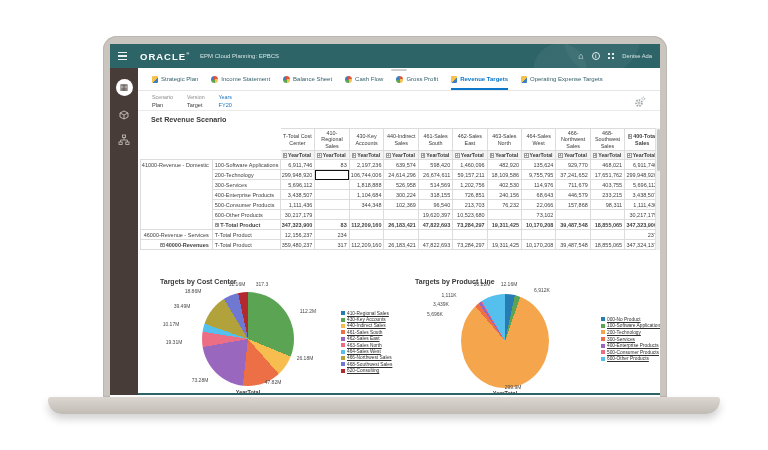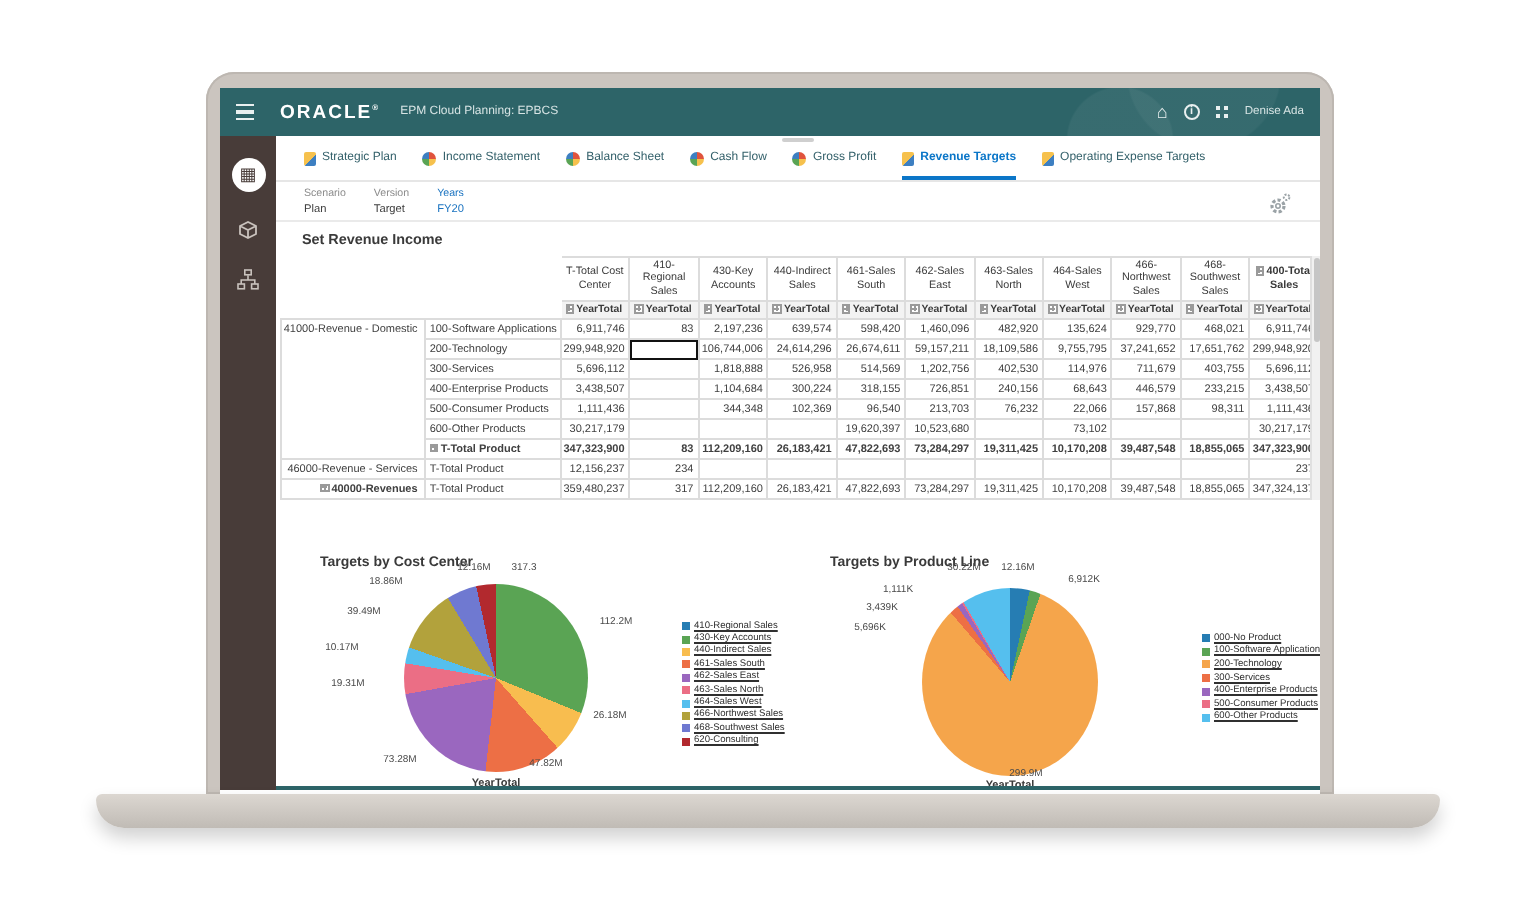--- a/index.html
+++ b/index.html
@@ -178,21 +178,21 @@
               <span class="pov-mem">FY20</span>
             </div>
             <svg class="gear" width="12" height="12" viewBox="0 0 12 12">
             <circle cx="5" cy="7" r="3" fill="none" stroke="#9aa2a6" stroke-width="1.6" stroke-dasharray="1.6 1.1"></circle>
             <circle cx="5" cy="7" r="1.1" fill="none" stroke="#9aa2a6" stroke-width="0.8"></circle>
             <circle cx="9.3" cy="2.6" r="1.4" fill="none" stroke="#9aa2a6" stroke-width="1" stroke-dasharray="1 0.8"></circle>
           </svg>
         </div>
 
         <div class="title-row">
-          <span class="page-title">Set Revenue Income</span>
+          <span class="page-title">Set Revenue Scenario</span>
         </div>
 
         <div class="grid-wrap">
           <table class="grid">
               <colgroup>
                 <col class="c1">
                 <col class="c2">
                 <col class="cd">
                 <col class="cd">
                 <col class="cd">

